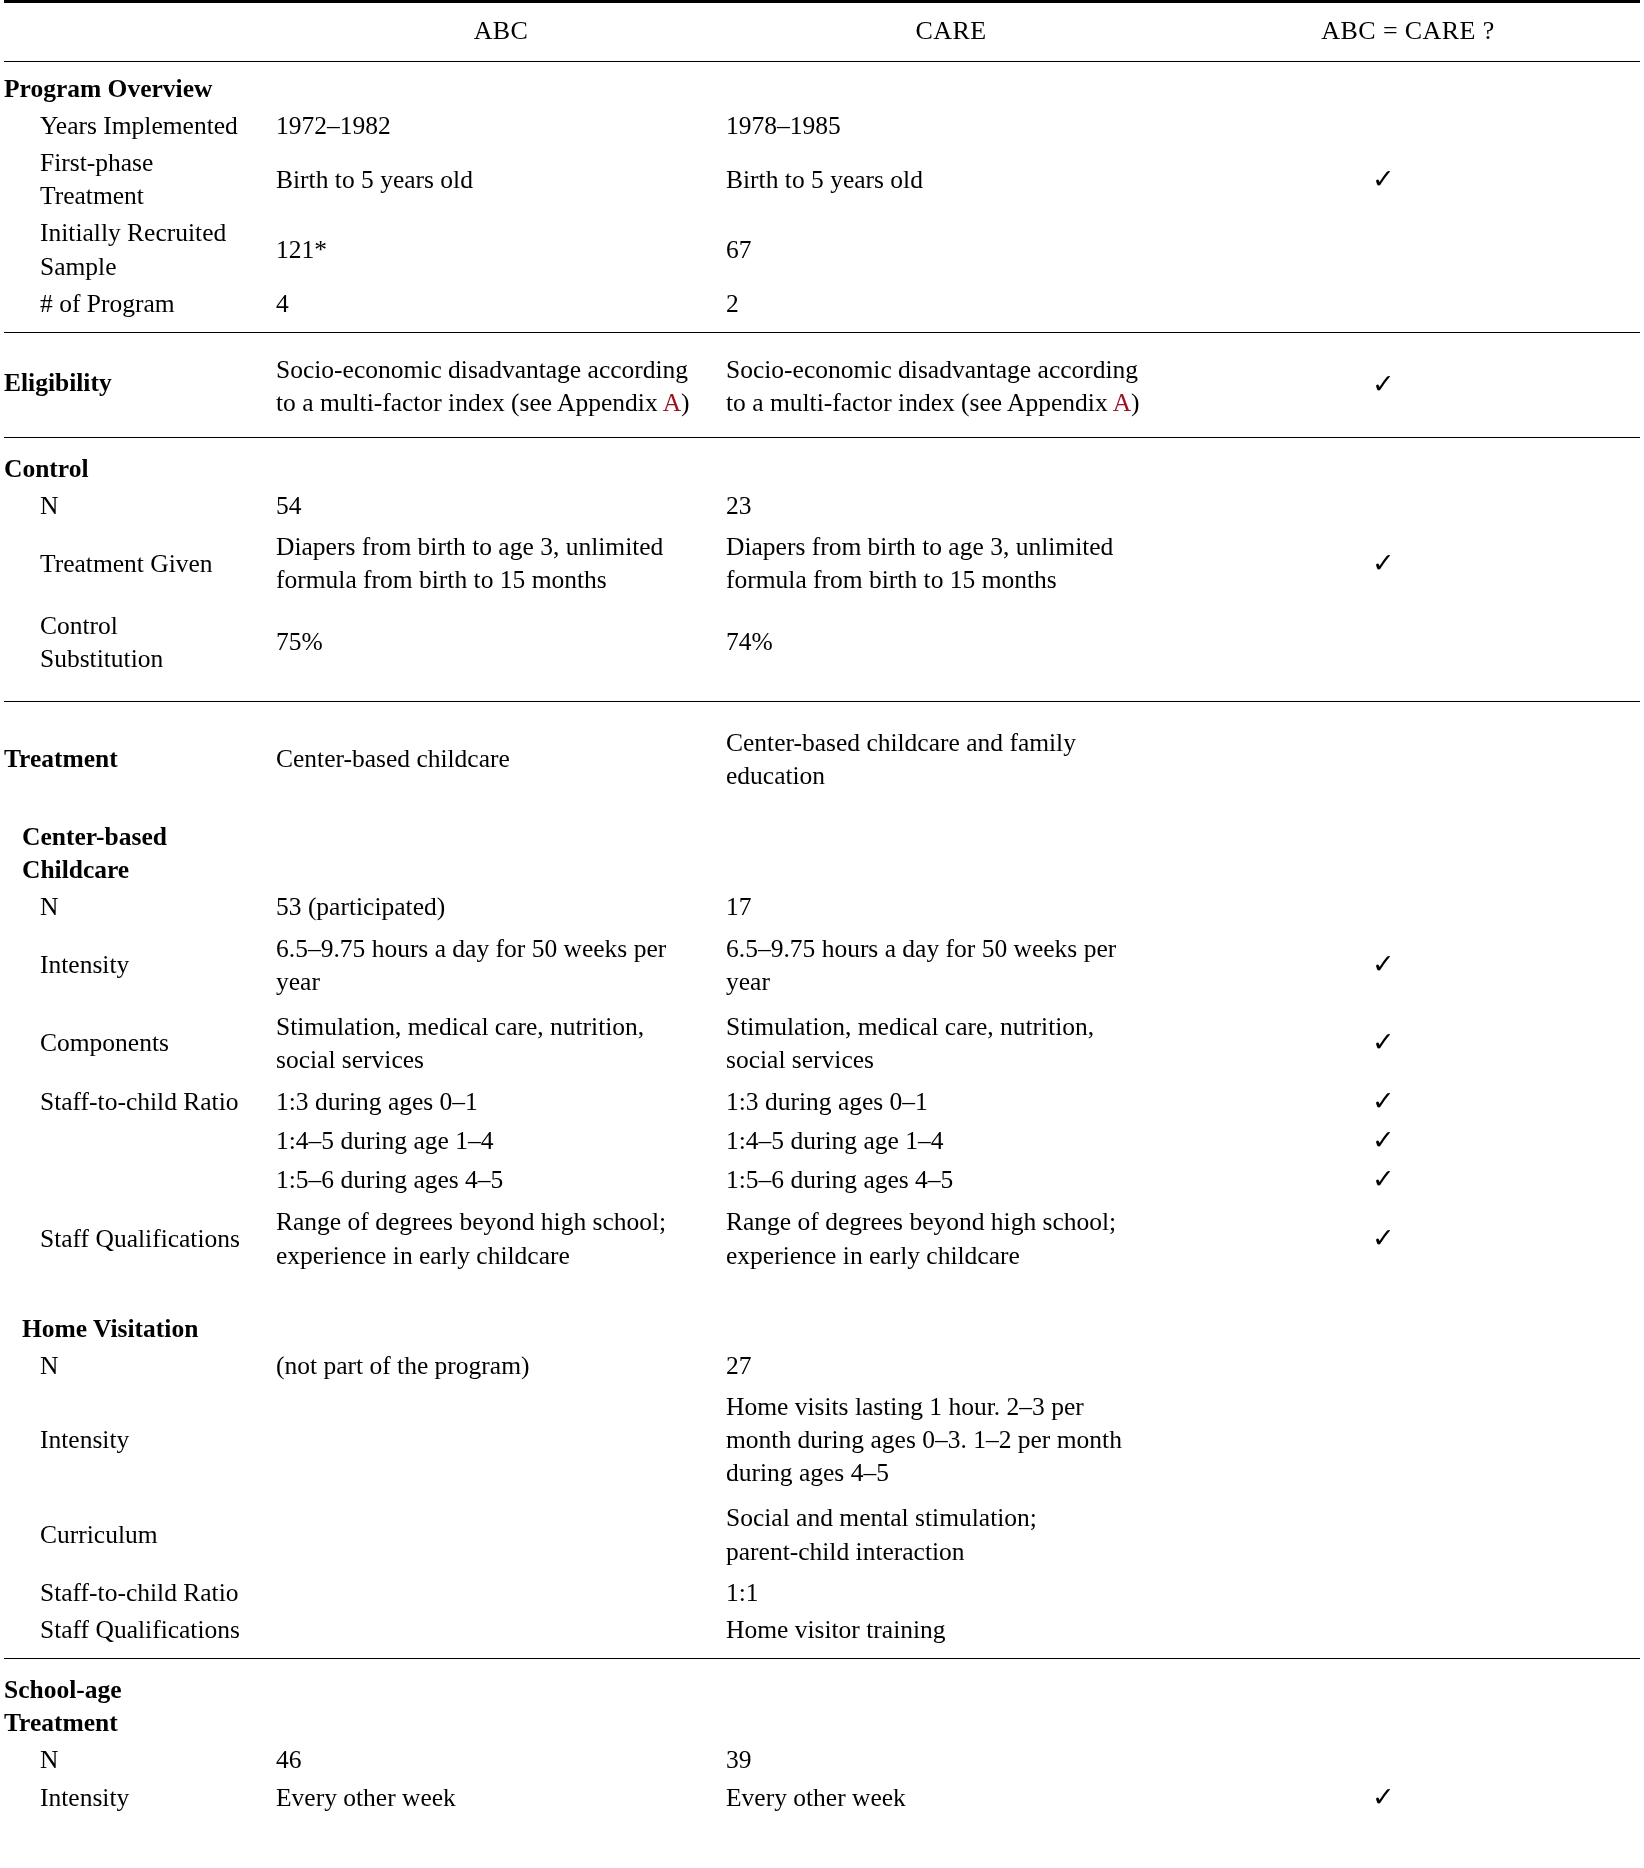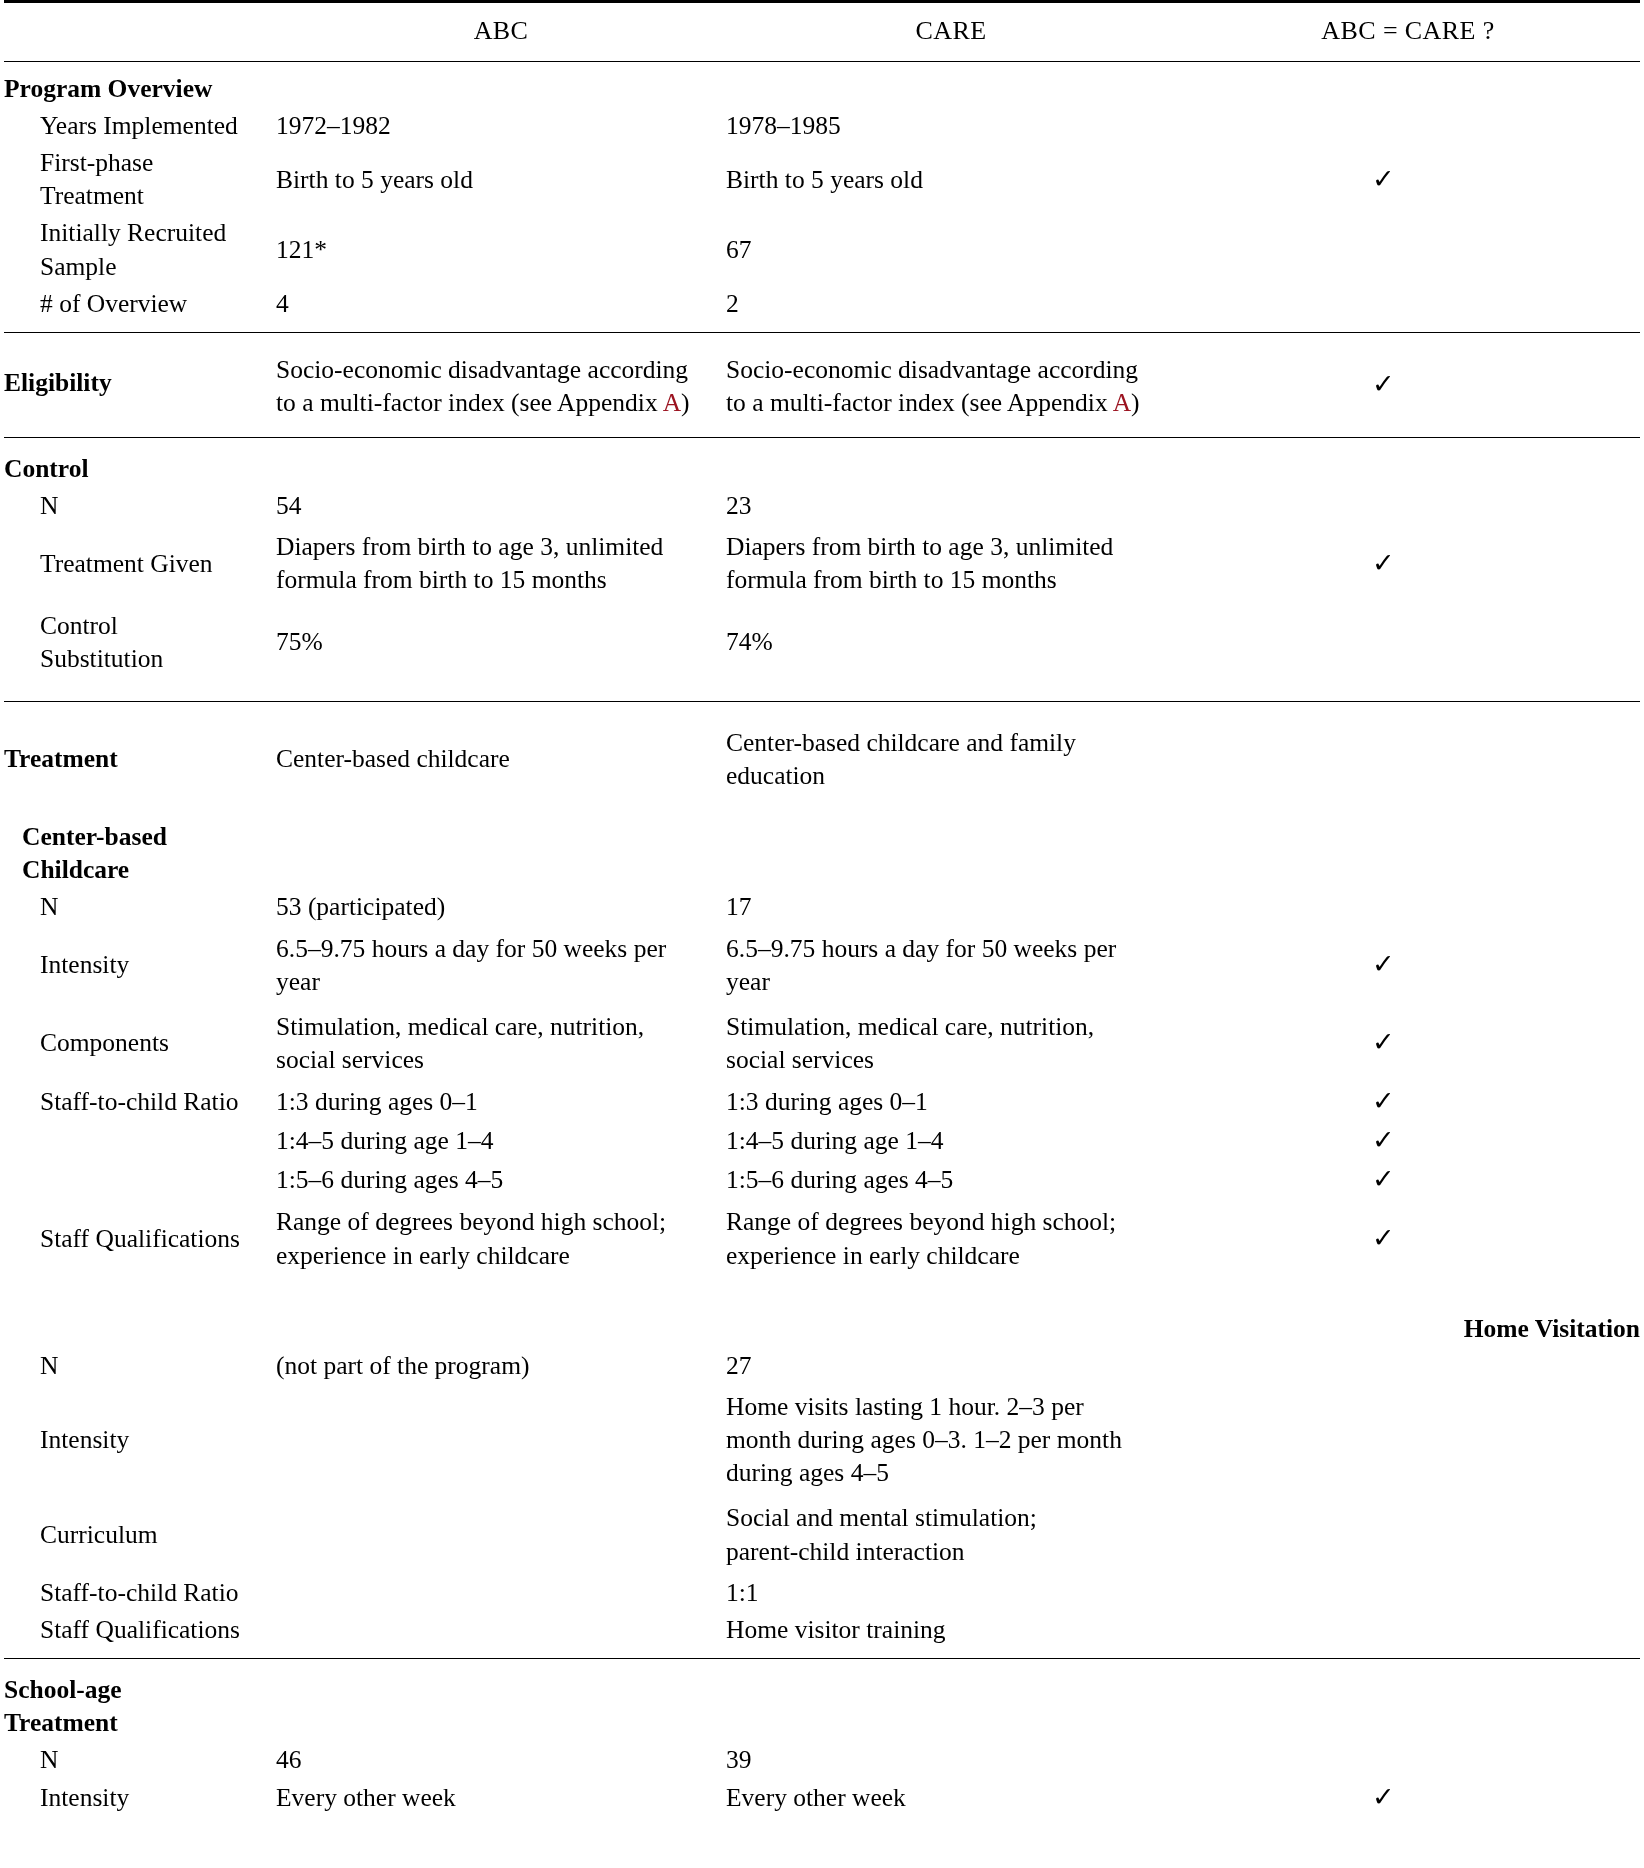--- a/index.html
+++ b/index.html
@@ -142,21 +142,21 @@
     <td class="eq">✓</td>
   </tr>
   <tr>
     <td class="lbl">Initially Recruited
  Sample</td>
     <td class="val">121*</td>
     <td class="val">67</td>
     <td class="eq"></td>
   </tr>
   <tr>
-    <td class="lbl"># of Overview</td>
+    <td class="lbl"># of Program</td>
     <td class="val">4</td>
     <td class="val">2</td>
     <td class="eq"></td>
   </tr>
   <tr class="spacer-sm">
           <td colspan="4"></td>
         </tr>
 
   <tr class="rule-thin rowpad2">
     <td class="sec-head" style="padding-top:20px;padding-bottom:24px;">Eligibility</td>
@@ -254,21 +254,21 @@
     <td class="val">Range of degrees beyond high school;
 experience in early childcare</td>
     <td class="eq">✓</td>
   </tr>
 
   <tr class="spacer-lg">
           <td colspan="4"></td>
         </tr>
 
   <tr>
-    <td class="sub-head" style="padding-top:4px;text-align:right;" colspan="4">Home Visitation</td>
+    <td class="sub-head" style="padding-top:4px;" colspan="4">Home Visitation</td>
   </tr>
   <tr>
     <td class="lbl">N</td>
     <td class="val">(not part of the program)</td>
     <td class="val">27</td>
     <td class="eq"></td>
   </tr>
   <tr class="rowpad">
     <td class="lbl">Intensity</td>
     <td class="val"></td>

